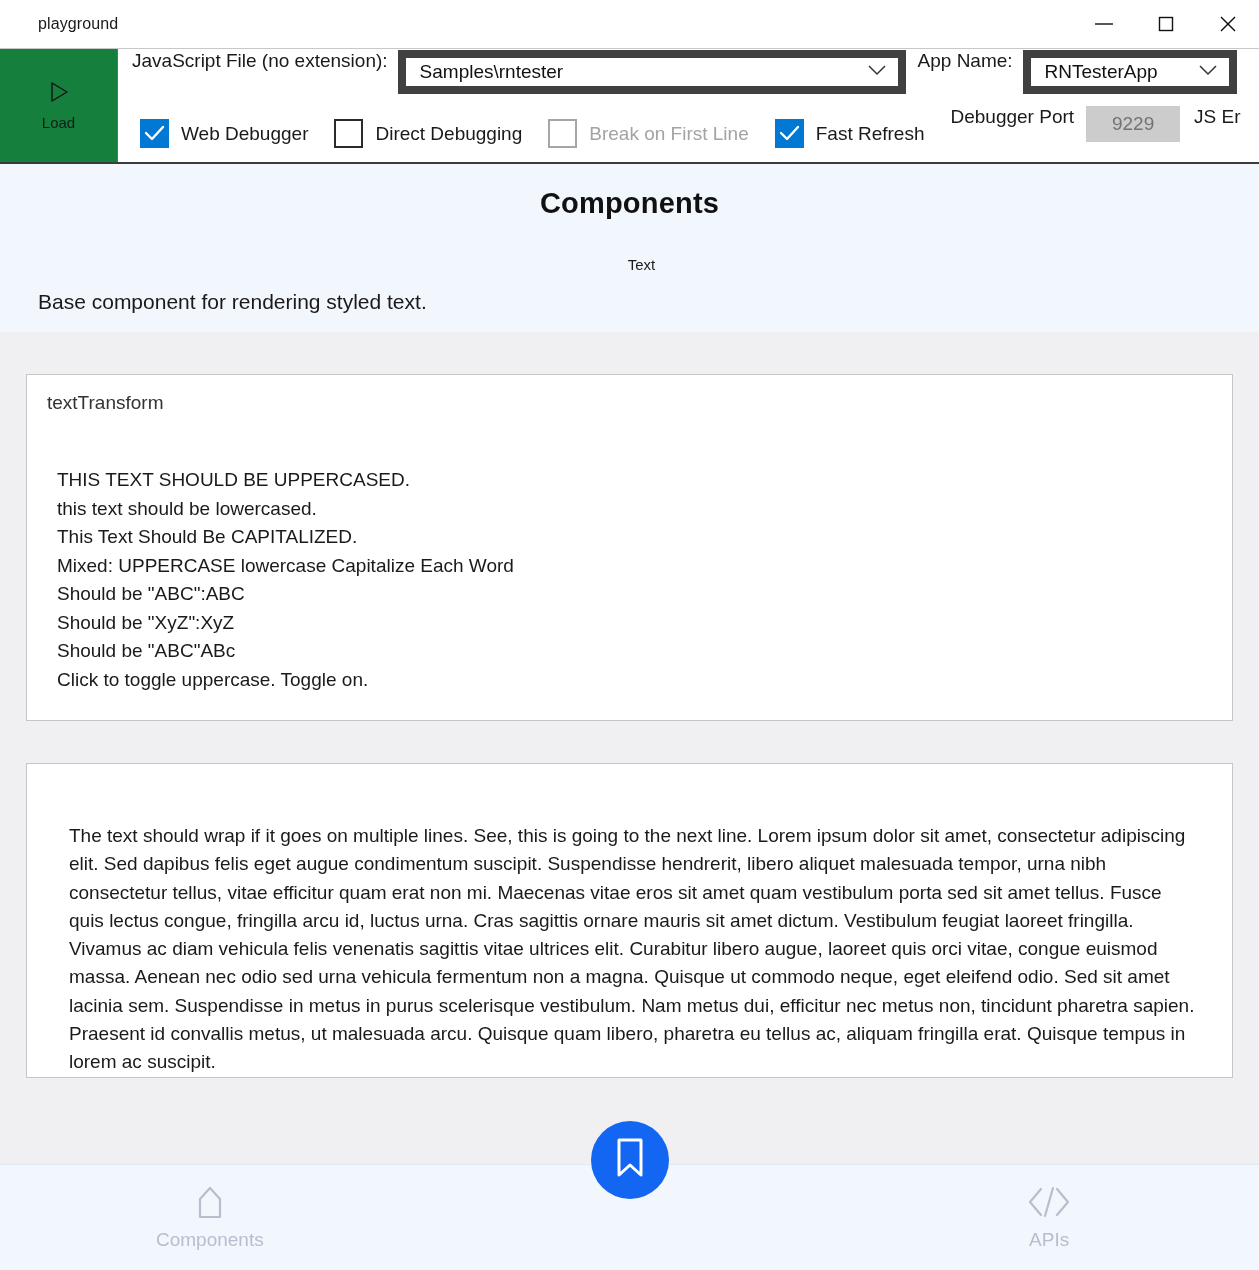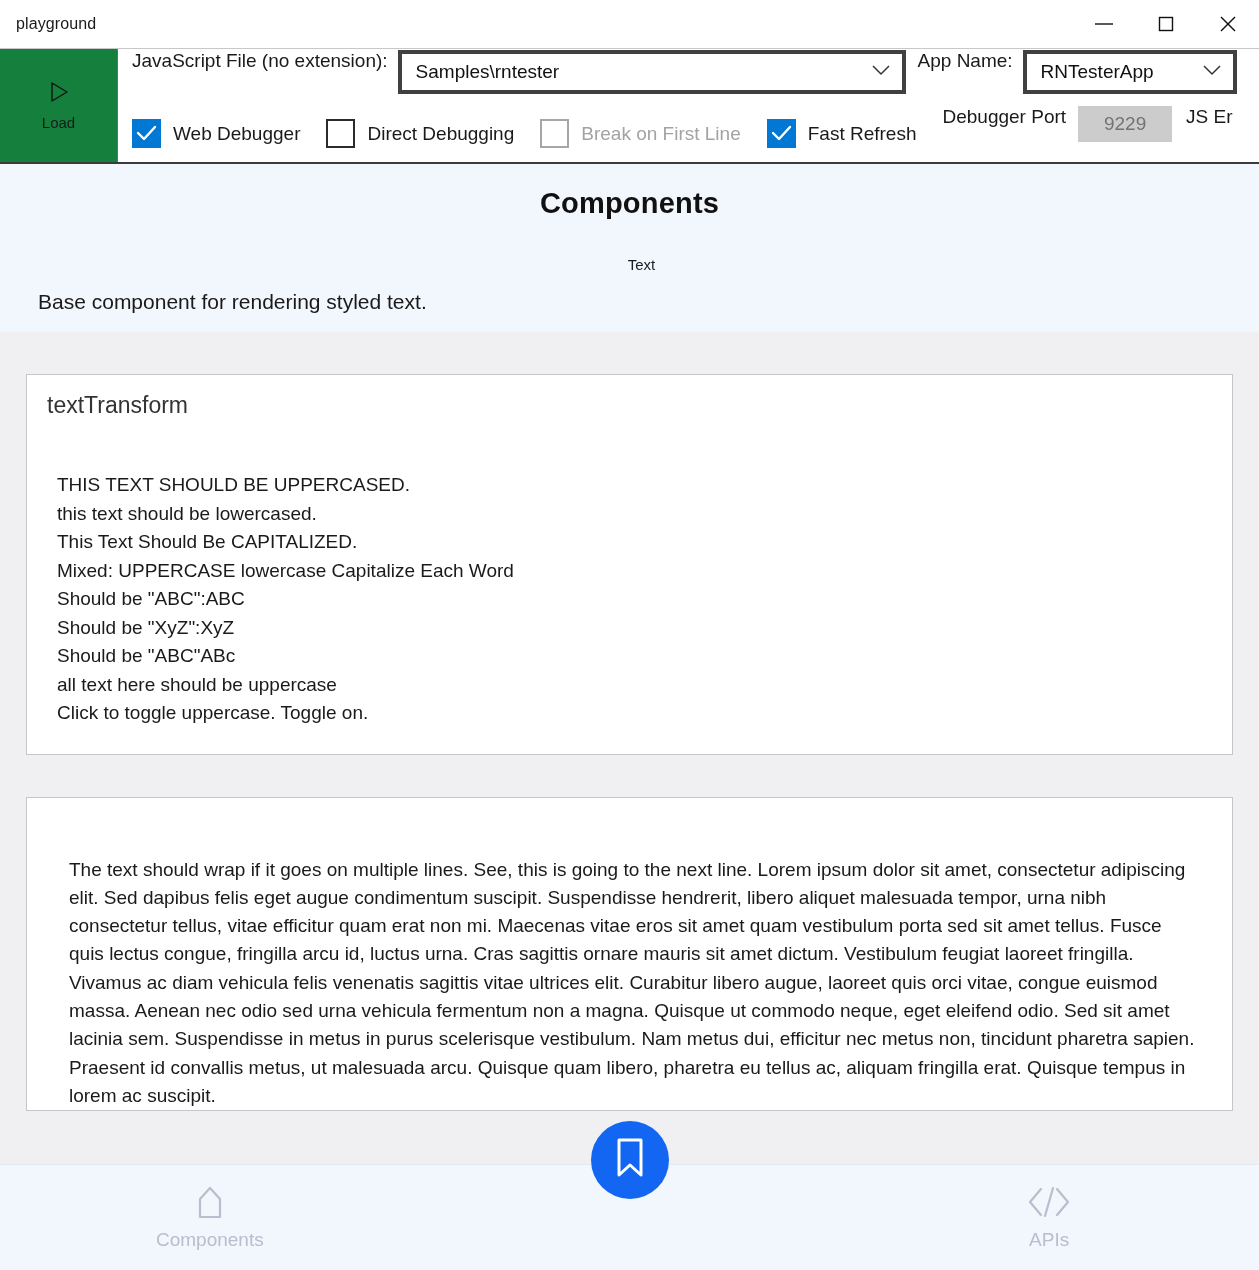--- a/index.html
+++ b/index.html
@@ -23,21 +23,21 @@
     flex: 0 0 48px;
     display: flex;
     align-items: center;
     background: #ffffff;
     border-bottom: 1px solid #ffffff;
     position: relative;
   }
   .title-text {
     font-size: 16px;
     color: #1a1a1a;
-    padding-left: 16px;
+    padding-left: 38px;
     letter-spacing: .1px;
   }
   .win-buttons {
     margin-left: auto;
     display: flex;
     height: 48px;
   }
   .win-btn {
     width: 62px; height: 48px;
     display: flex; align-items: center; justify-content: center;
@@ -77,29 +77,29 @@
     display: flex;
     flex-direction: column;
     justify-content: center;
     padding-left: 14px;
     overflow: hidden;
   }
   .tb-row {
     display: flex;
     height: 56px;
   }
-  .tb-row.row2 { height: 56px; }
+  .tb-row.row2 { height: 56px; margin-left: 8px; }
   .tb-label {
     font-size: 19px;
     color: #1a1a1a;
     white-space: nowrap;
   }
   .combo {
     height: 44px;
-    border: 4px solid #404040;
+    border: 8px solid #404040;
     background: #ffffff;
     display: flex;
     align-items: center;
     padding: 0 10px 0 14px;
     margin-left: 10px;
     position: relative;
   }
   .combo.js-file { width: 508px; flex: 0 0 508px; }
   .combo.app-name { width: 214px; flex: 0 0 214px; }
   .combo-value {
@@ -195,21 +195,21 @@
     overflow: hidden;
     position: relative;
     padding: 0 26px;
   }
   .card {
     background: #ffffff;
     border: 1px solid #c6c6c8;
     margin-top: 42px;
   }
   .card-title {
-    font-size: 23px;
+    font-size: 19px;
     color: #333333;
     padding: 17px 0 0 20px;
   }
   .card-body {
     padding: 52px 0 26px 30px;
   }
   .tt-line {
     font-size: 19px;
     color: #1a1a1a;
     line-height: 28.5px;
@@ -370,21 +370,20 @@
     <div class="card">
       <div class="card-title">textTransform</div>
       <div class="card-body">
         <div class="tt-line">THIS TEXT SHOULD BE UPPERCASED.</div>
         <div class="tt-line">this text should be lowercased.</div>
         <div class="tt-line">This Text Should Be CAPITALIZED.</div>
         <div class="tt-line">Mixed: UPPERCASE lowercase Capitalize Each Word</div>
         <div class="tt-line">Should be "ABC":ABC</div>
         <div class="tt-line">Should be "XyZ":XyZ</div>
         <div class="tt-line">Should be "ABC"ABc</div>
-        <div class="tt-line">all text here should be uppercase</div>
         <div class="tt-line">Click to toggle uppercase. Toggle on.</div>
       </div>
     </div>
 
     <div class="card">
       <div class="wrap-body">
         <div class="wrap-text">The text should wrap if it goes on multiple lines. See, this is going to the next line. Lorem ipsum dolor sit amet, consectetur adipiscing elit. Sed dapibus felis eget augue condimentum suscipit. Suspendisse hendrerit, libero aliquet malesuada tempor, urna nibh consectetur tellus, vitae efficitur quam erat non mi. Maecenas vitae eros sit amet quam vestibulum porta sed sit amet tellus. Fusce quis lectus congue, fringilla arcu id, luctus urna. Cras sagittis ornare mauris sit amet dictum. Vestibulum feugiat laoreet fringilla. Vivamus ac diam vehicula felis venenatis sagittis vitae ultrices elit. Curabitur libero augue, laoreet quis orci vitae, congue euismod massa. Aenean nec odio sed urna vehicula fermentum non a magna. Quisque ut commodo neque, eget eleifend odio. Sed sit amet lacinia sem. Suspendisse in metus in purus scelerisque vestibulum. Nam metus dui, efficitur nec metus non, tincidunt pharetra sapien. Praesent id convallis metus, ut malesuada arcu. Quisque quam libero, pharetra eu tellus ac, aliquam fringilla erat. Quisque tempus in lorem ac suscipit.</div>
       </div>
     </div>
 

